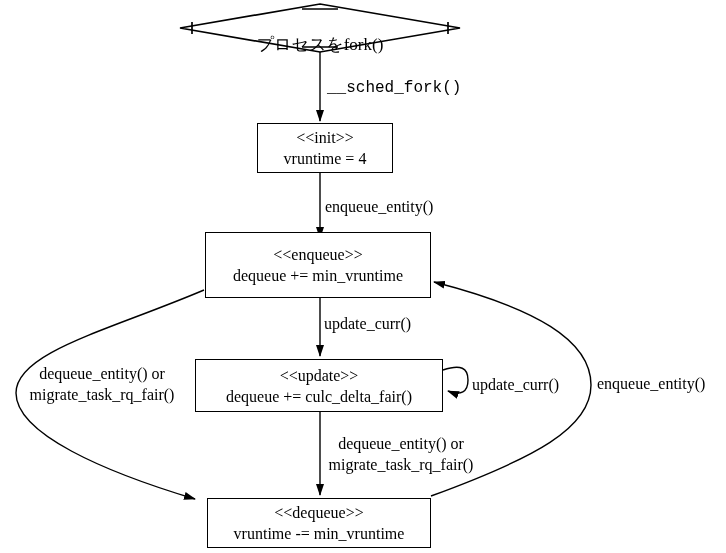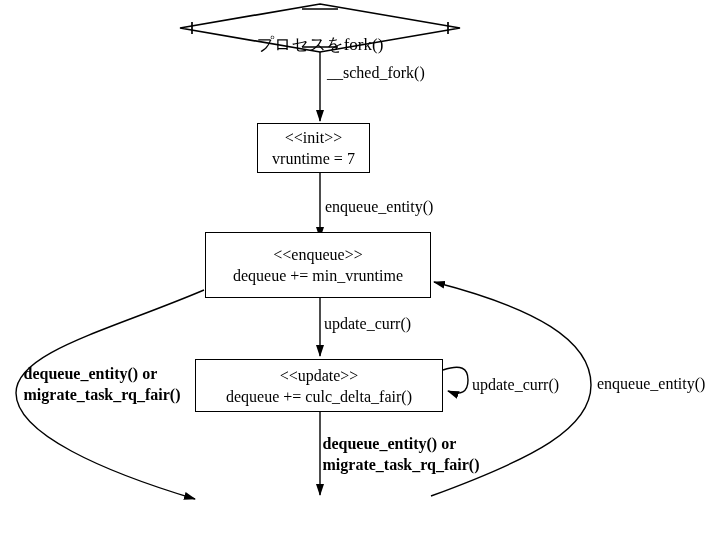--- a/index.html
+++ b/index.html
@@ -32,22 +32,22 @@
     white-space: nowrap;
   }
   .elabel {
     position: absolute;
     font-size: 16px;
     line-height: 21px;
     white-space: nowrap;
     transform: translateY(-50%);
   }
   .elabel.two-line {
+    text-align: center;
     transform: translate(-50%, -50%);
-    font-weight: bold;
   }
   .diamond-label {
     position: absolute;
     left: 320px; top: 44px;
     transform: translate(-50%, -50%);
     font-size: 17px;
     white-space: nowrap;
   }
 </style>
 </head>
@@ -76,37 +76,41 @@
       <path d="M320,291 L320,356" marker-end="url(#arrow)"></path>
       <path d="M320,412 L320,495" marker-end="url(#arrow)"></path>
       <path d="M204,290 C110,330 16,352 16,393 C16,434 105,472 195,499" marker-end="url(#arrow)"></path>
       <path d="M431,496 C535,458 591,428 591,385 C591,340 535,308 434,282" marker-end="url(#arrow)"></path>
       <path d="M443,370 C461,364 468,368 468,380 C468,392 461,396 448,391" marker-end="url(#arrow)"></path>
     </g>
   </svg>
 
   <div class="diamond-label">プロセスをfork()</div>
 
-  <div class="node" style="left:257px; top:123px; width:113px; height:50px;">
+  <div class="node" style="left:257px; top:123px; width:136px; height:50px;">
     <div>&lt;&lt;init&gt;&gt;</div>
-    <div>vruntime = 7</div>
+    <div>vruntime = 4</div>
   </div>
 
   <div class="node" style="left:205px; top:232px; width:226px; height:66px;">
     <div>&lt;&lt;enqueue&gt;&gt;</div>
     <div>dequeue += min_vruntime</div>
   </div>
 
   <div class="node" style="left:195px; top:359px; width:248px; height:53px;">
     <div>&lt;&lt;update&gt;&gt;</div>
     <div>dequeue += culc_delta_fair()</div>
   </div>
 
+  <div class="node" style="left:207px; top:498px; width:224px; height:50px;">
+    <div>&lt;&lt;dequeue&gt;&gt;</div>
+    <div>vruntime -= min_vruntime</div>
+  </div>
 
-  <div class="elabel" style="left:327px; top:72px;">__sched_fork()</div>
+  <div class="elabel" style="left:327px; top:88px;font-family:Liberation Mono, monospace;">__sched_fork()</div>
 
   <div class="elabel" style="left:325px; top:206px;">enqueue_entity()</div>
 
   <div class="elabel" style="left:324px; top:323px;">update_curr()</div>
 
   <div class="elabel" style="left:472px; top:384px;">update_curr()</div>
 
   <div class="elabel" style="left:597px; top:383px;">enqueue_entity()</div>
 
   <div class="elabel two-line" style="left:102px; top:384px;">

